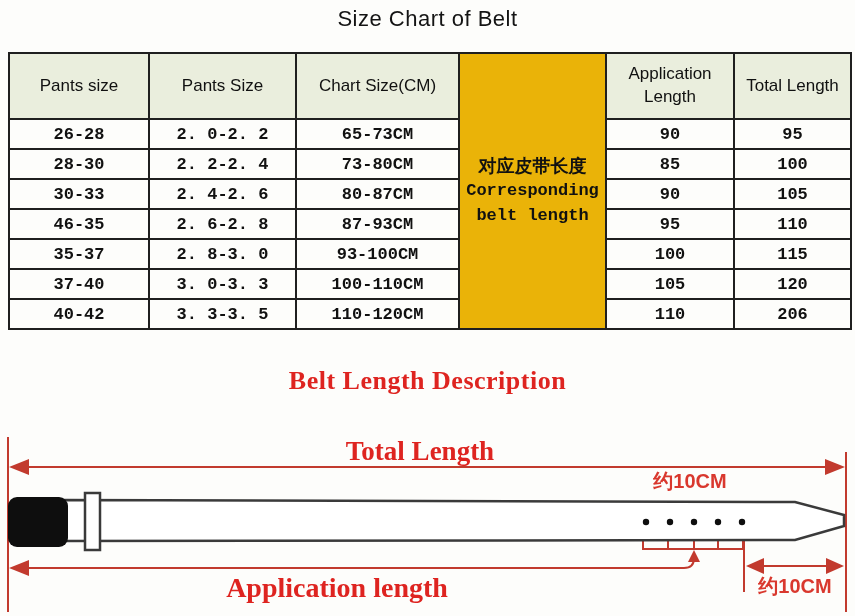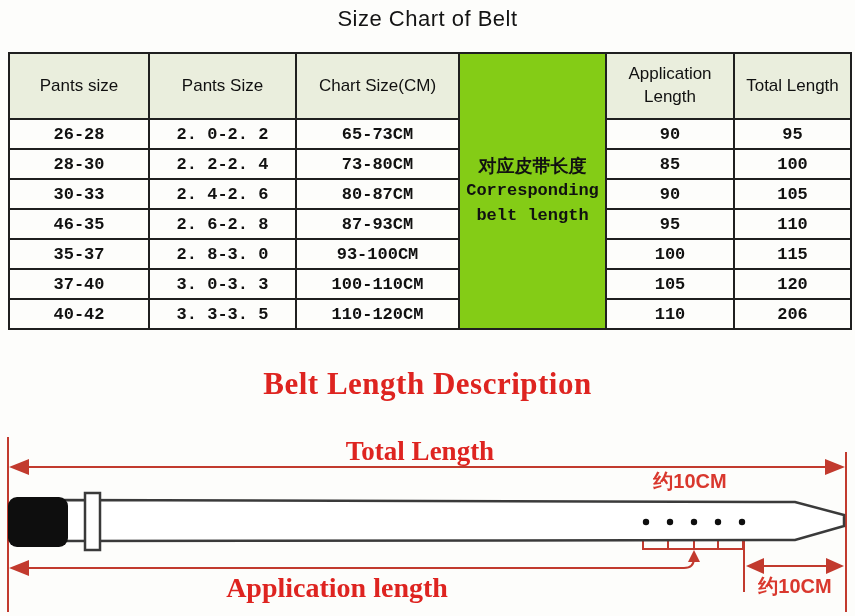--- a/index.html
+++ b/index.html
@@ -10,26 +10,26 @@
               font-size:22px;font-weight:400;color:#141414;letter-spacing:.5px;}
   
   table.size-table{position:absolute;left:8px;top:52px;border-collapse:collapse;
                    table-layout:fixed;width:842px;}
   table.size-table td,table.size-table th{border:2px solid #1f1f1f;padding:0;
                    text-align:center;vertical-align:middle;overflow:hidden;}
   table.size-table th{background:#eaeedd;font-size:17px;font-weight:400;
                    font-family:"Liberation Sans",sans-serif;height:64px;line-height:1.35;}
   table.size-table td{font-family:"Liberation Mono","DejaVu Sans Mono",monospace;
                    font-size:17px;font-weight:600;height:28px;margin-left:29px;}
-  td.merged-note{background:#84cc16;font-size:17px;line-height:1.45;}
+  td.merged-note{background:#eab308;font-size:17px;line-height:1.45;}
   .note-zh{font-family:"DejaVu Sans",sans-serif;font-size:18px;font-weight:600;display:block;}
   .note-en{font-family:"Liberation Mono","DejaVu Sans Mono",monospace;font-weight:600;display:block;}
   
   .belt-heading{position:absolute;top:366px;left:0;width:855px;text-align:center;
-                font-family:"Liberation Serif",serif;font-weight:700;font-size:31px;
+                font-family:"Liberation Serif",serif;font-weight:700;font-size:26px;
                 letter-spacing:.5px;}
   
   .belt-diagram{position:absolute;left:0;top:426px;width:855px;height:190px;}
   .belt-diagram svg{position:absolute;left:0;top:0;}
   .dim-label{position:absolute;font-family:"Liberation Serif",serif;font-weight:700;
              text-align:center;}
   .lbl-total{left:320px;top:10px;width:200px;font-size:27px;}
   .lbl-app{left:212px;top:146px;width:250px;font-size:28px;}
   .lbl-cm{font-family:"Liberation Sans",sans-serif;font-weight:700;font-size:20px;}
   .lbl-cm-top{left:640px;top:42px;width:100px;}

